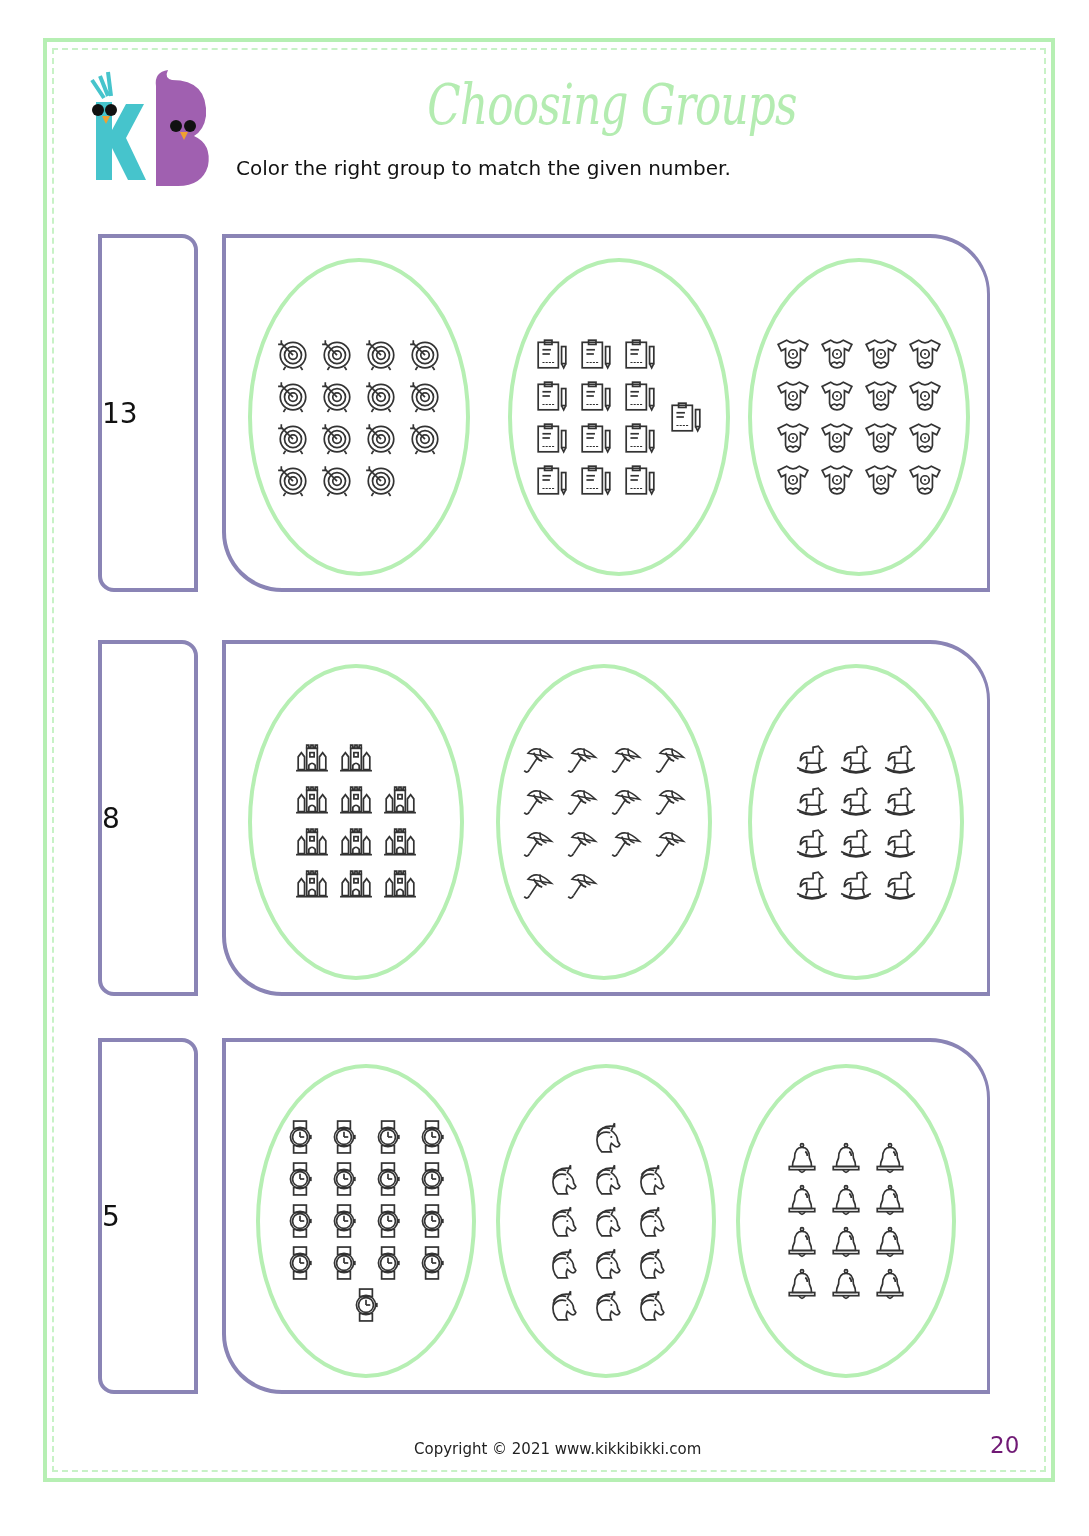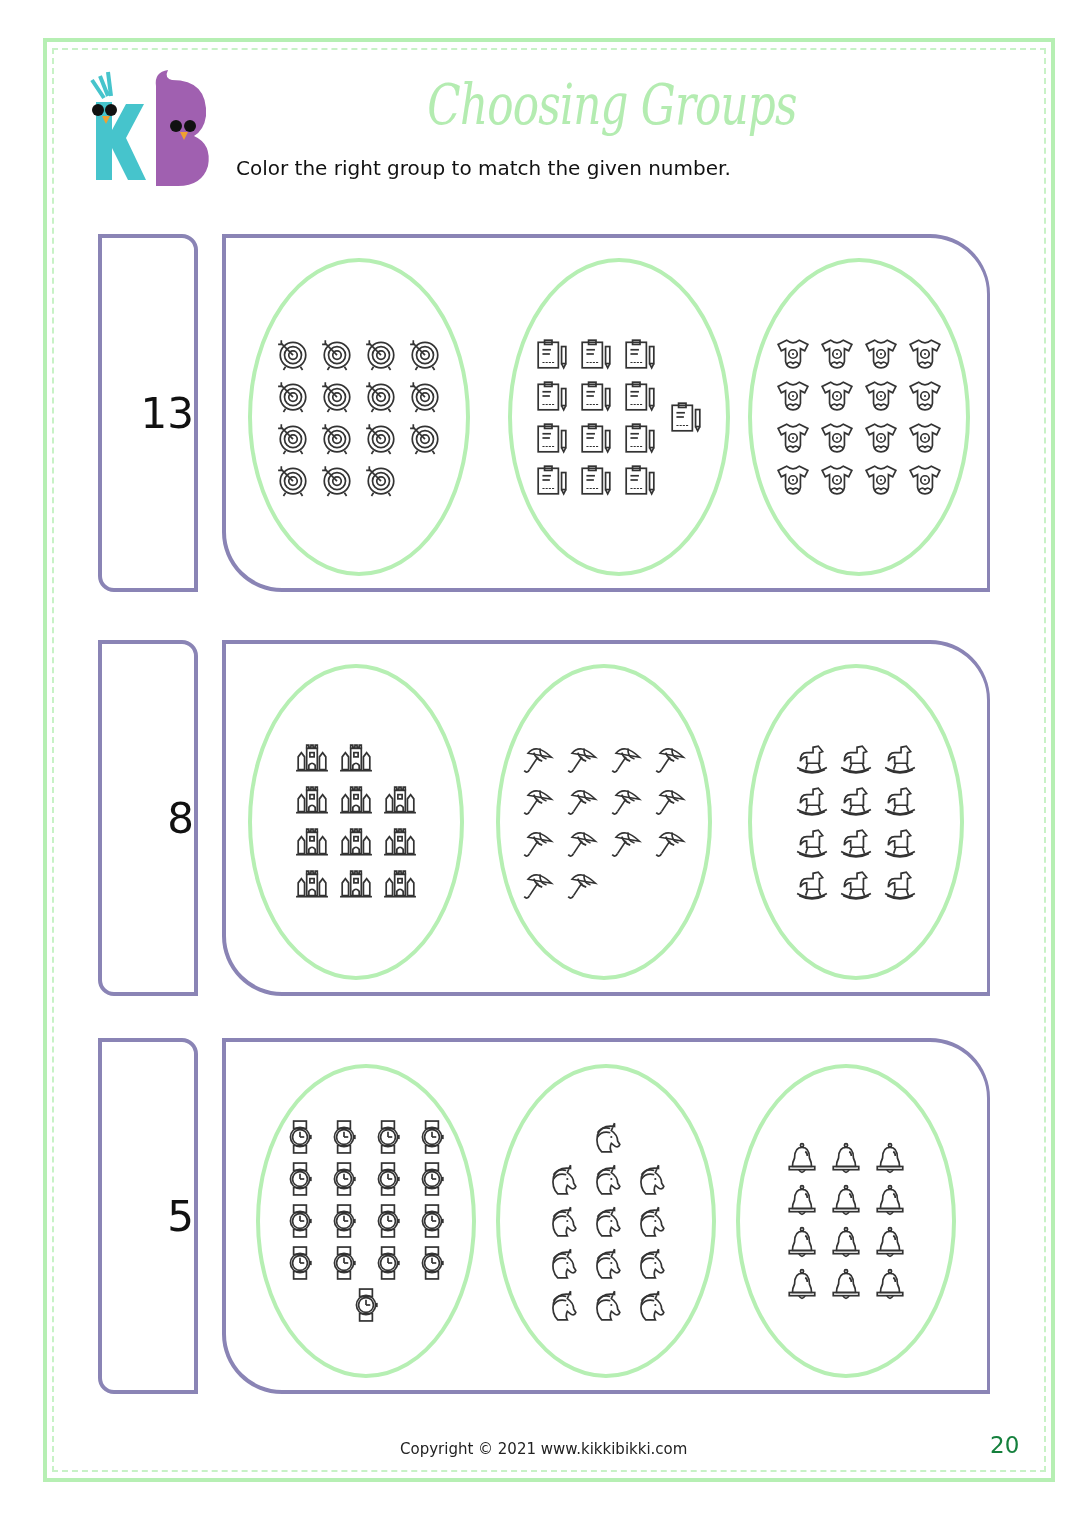--- a/index.html
+++ b/index.html
@@ -2,29 +2,29 @@
 <html><head>
 <meta charset="utf-8">
 <style>
   html, body { margin: 0; padding: 0; background: #ffffff; }
   body { width: 1089px; height: 1536px; position: relative; overflow: hidden; font-family: "DejaVu Sans", sans-serif; }
   .frame-outer { position: absolute; left: 43px; top: 38px; width: 1012px; height: 1444px; border: 4px solid #b6efb3; box-sizing: border-box; }
   .frame-inner { position: absolute; left: 52px; top: 48px; width: 994px; height: 1424px; border: 2px dashed #c8f2c6; box-sizing: border-box; }
   .logo { position: absolute; left: 78px; top: 66px; width: 140px; height: 120px; }
   .title { position: absolute; left: 380px; top: 72px; width: 430px; text-align: center; font-family: "DejaVu Serif", serif; font-style: italic; font-size: 56px; color: #b4ecb1; letter-spacing: -1px; transform: scaleX(0.78); transform-origin: center; white-space: nowrap; }
   .instructions { position: absolute; left: 236px; top: 156px; font-size: 20px; color: #111; white-space: nowrap; }
-  .num-box { position: absolute; left: 98px; width: 100px; border: 4px solid #8a84b5; border-radius: 0 16px 0 16px; box-sizing: border-box; display: flex; align-items: center; justify-content: flex-end; font-size: 42px; color: #111; }
+  .num-box { position: absolute; left: 98px; width: 100px; border: 4px solid #8a84b5; border-radius: 0 16px 0 16px; box-sizing: border-box; display: flex; align-items: center; justify-content: flex-start; font-size: 28px; color: #111; }
   .group-box { position: absolute; left: 222px; width: 768px; border: 4px solid #8a84b5; border-radius: 0 60px 0 60px; box-sizing: border-box; border-right-width: 3px; border-top-left-radius: 0; border-bottom-right-radius: 0; }
   .oval { position: absolute; border: 4px solid #b6efb3; border-radius: 50%; box-sizing: border-box; display: flex; align-items: center; justify-content: center; cursor: pointer; }
   .icon-grid { display: flex; flex-direction: column; gap: 8px; align-items: flex-start; }
   .icon-row { display: flex; gap: 10px; }
   .ico { width: 34px; height: 34px; display: inline-block; }
   .ico svg { width: 100%; height: 100%; }
-  .footer { position: absolute; left: 400px; top: 1440px; font-size: 15px; color: #222; }
-  .page-num { position: absolute; left: 990px; top: 1432px; font-size: 23px; color: #15803d; text-align: right; }
+  .footer { position: absolute; left: 414px; top: 1440px; font-size: 15px; color: #222; }
+  .page-num { position: absolute; left: 990px; top: 1432px; font-size: 23px; color: #701a75; text-align: right; }
 </style>
 </head>
 <body>
 
 <div class="frame-outer"></div>
 <div class="frame-inner"></div>
 
 <div class="logo">
   <svg viewBox="0 0 140 120" width="140" height="120">
     <path d="M22 10 L30 30 M14 14 L26 32 M30 6 L33 30" stroke="#46c4cc" stroke-width="4" fill="none"></path>

